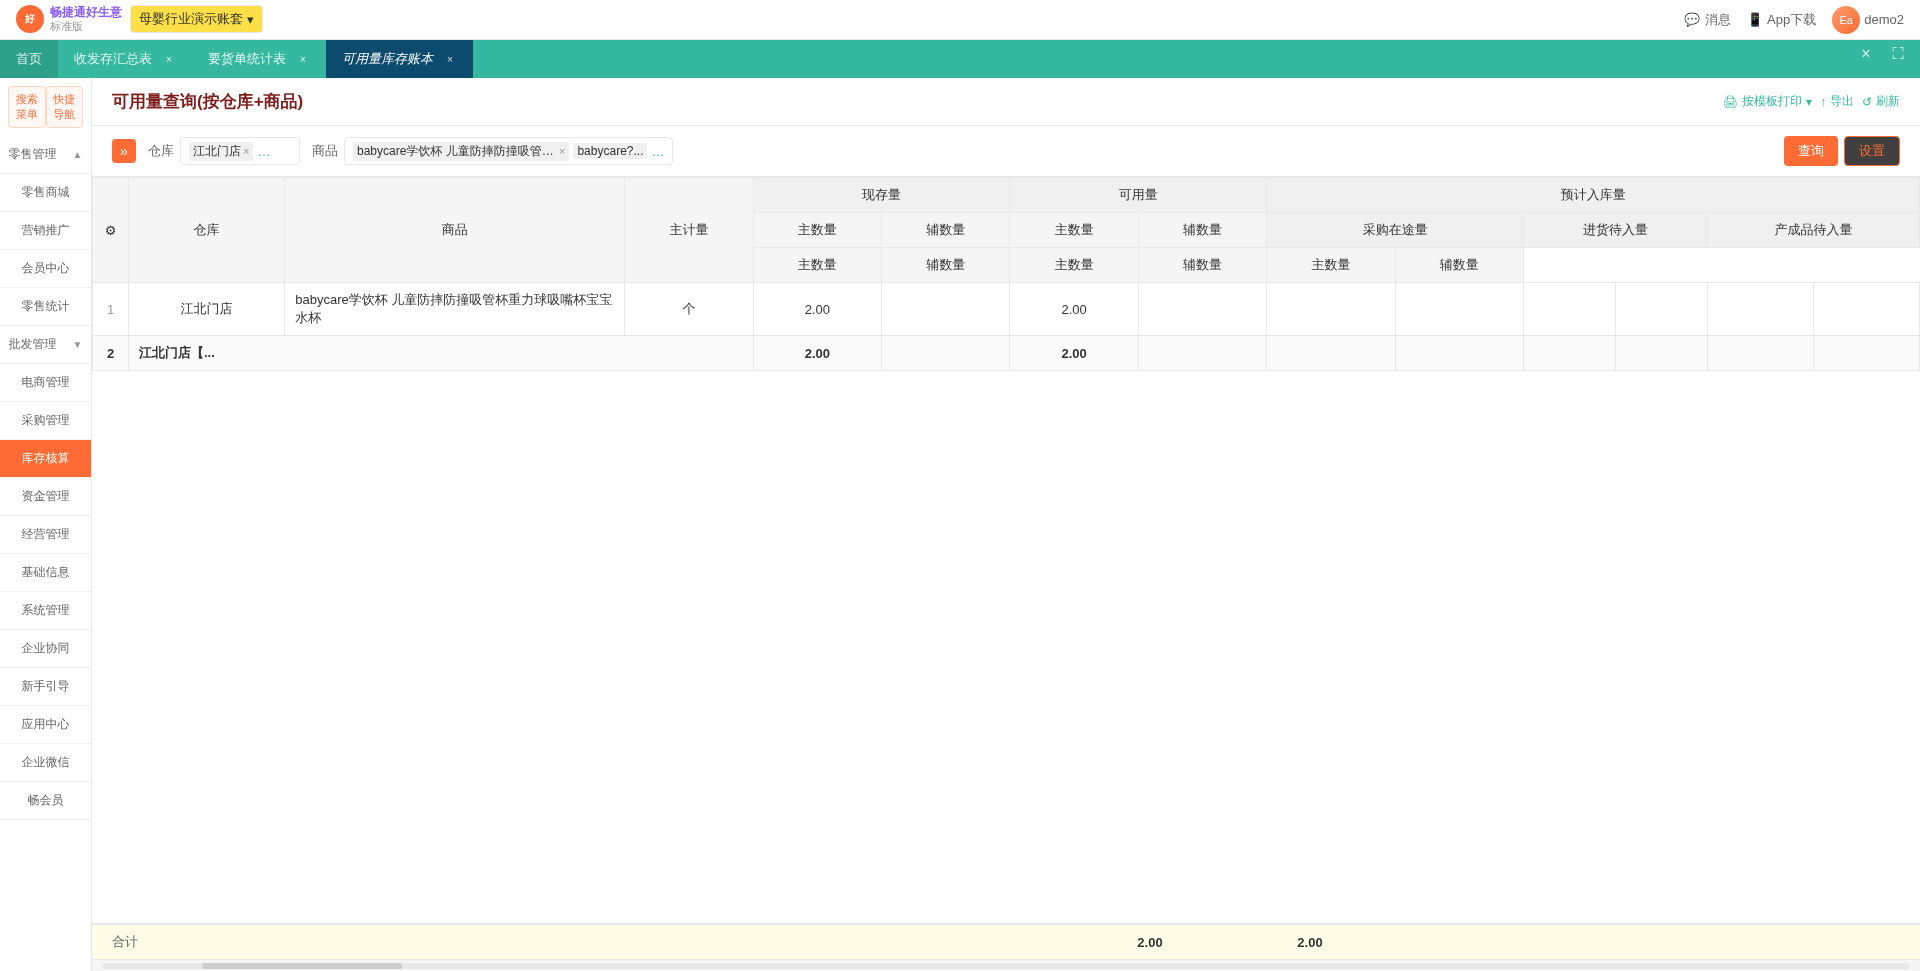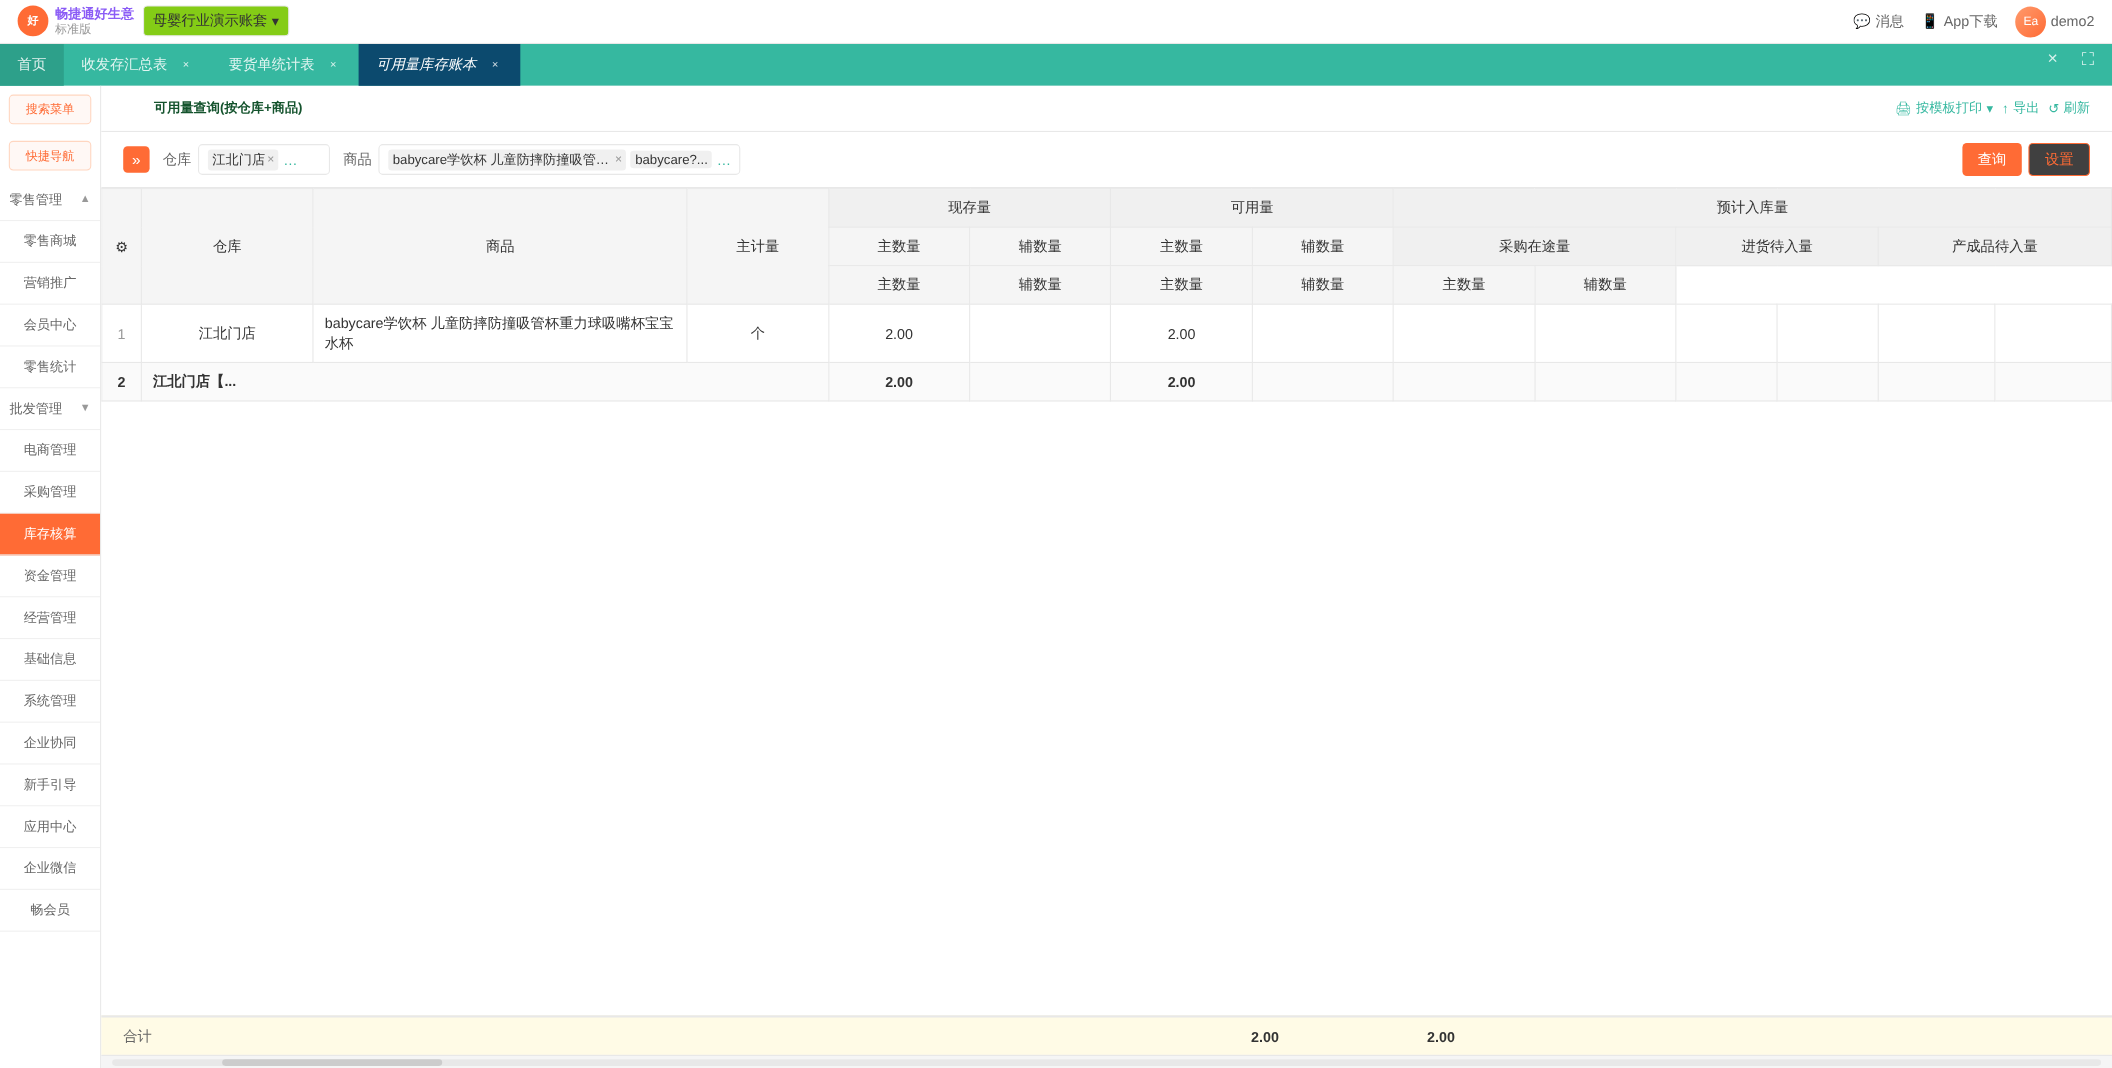--- a/index.html
+++ b/index.html
@@ -13,21 +13,21 @@
       align-items: center;
       justify-content: space-between;
       padding: 0 16px;
       border-bottom: 1px solid #e8e8e8;
     }
     .top-bar-left { display: flex; align-items: center; gap: 8px; }
     .logo { display: flex; align-items: center; gap: 6px; }
     .logo-icon { width: 28px; height: 28px; background: #ff6b35; border-radius: 50%; display: flex; align-items: center; justify-content: center; color: #fff; font-size: 10px; font-weight: bold; }
     .logo-text { color: #8b5cf6; font-size: 12px; font-weight: bold; line-height: 1.2; }
     .logo-sub { color: #999; font-size: 11px; }
-    .industry-selector { display: flex; align-items: center; gap: 4px; color: #333; font-size: 13px; cursor: pointer; padding: 4px 8px; border: 1px solid #e8e8e8; border-radius: 4px; background: #84cc16; text-align: right; }
+    .industry-selector { display: flex; align-items: center; gap: 4px; color: #333; font-size: 13px; cursor: pointer; padding: 4px 8px; border: 1px solid #e8e8e8; border-radius: 4px; background: #fde047; text-align: right; }
     .top-bar-right { display: flex; align-items: center; gap: 16px; }
     .top-action { display: flex; align-items: center; gap: 4px; color: #666; font-size: 13px; cursor: pointer; }
     .avatar { width: 28px; height: 28px; border-radius: 50%; background: linear-gradient(135deg, #ff9a6c, #ff6b35); display: flex; align-items: center; justify-content: center; color: #fff; font-size: 11px; text-align: center; }
 
     
     .nav-tabs {
       height: 38px;
       background: #36b8a0;
       display: flex;
       align-items: flex-start;
@@ -74,42 +74,42 @@
       cursor: pointer;
       border-bottom: 1px solid #f0f0f0;
       display: flex;
       flex-direction: column;
       align-items: center;
       gap: 14px;
     }
     .sidebar-item.active { background: #ff6b35; color: #fff; }
     .sidebar-item.has-arrow { flex-direction: row; justify-content: center; }
     .sidebar-item .arrow { font-size: 10px; color: #999; margin-left: 2px; }
-    .sidebar-top-actions { padding: 8px; display: flex; flex-direction: column; gap: 15px; }
+    .sidebar-top-actions { padding: 8px; display: flex; gap: 0; }
     .sidebar-action-btn { padding: 5px; background: #fff8f5; border: 1px solid #ffd6c0; border-radius: 4px; color: #ff6b35; font-size: 11px; text-align: center; cursor: pointer; }
 
     
     .content-area {
       flex: 1;
       overflow: auto;
       background: #f5f5f5;
       display: flex;
       flex-direction: column;
     }
 
     
     .page-header {
       background: #fff;
       padding: 12px 20px;
       display: flex;
       align-items: center;
       justify-content: space-between;
       border-bottom: 1px solid #e8e8e8;
     }
-    .page-title { font-size: 12px; font-weight: bold; color: #14532d; margin-left: 28px; }
+    .page-title { font-size: 17px; font-weight: bold; color: #7f1d1d; }
     .page-actions { display: flex; align-items: center; gap: 8px; }
     .page-action-btn { display: flex; align-items: center; gap: 4px; color: #36b8a0; font-size: 12px; cursor: pointer; }
 
     
     .filter-area {
       background: #fff;
       padding: 10px 20px;
       display: flex;
       align-items: center;
       gap: 12px;

